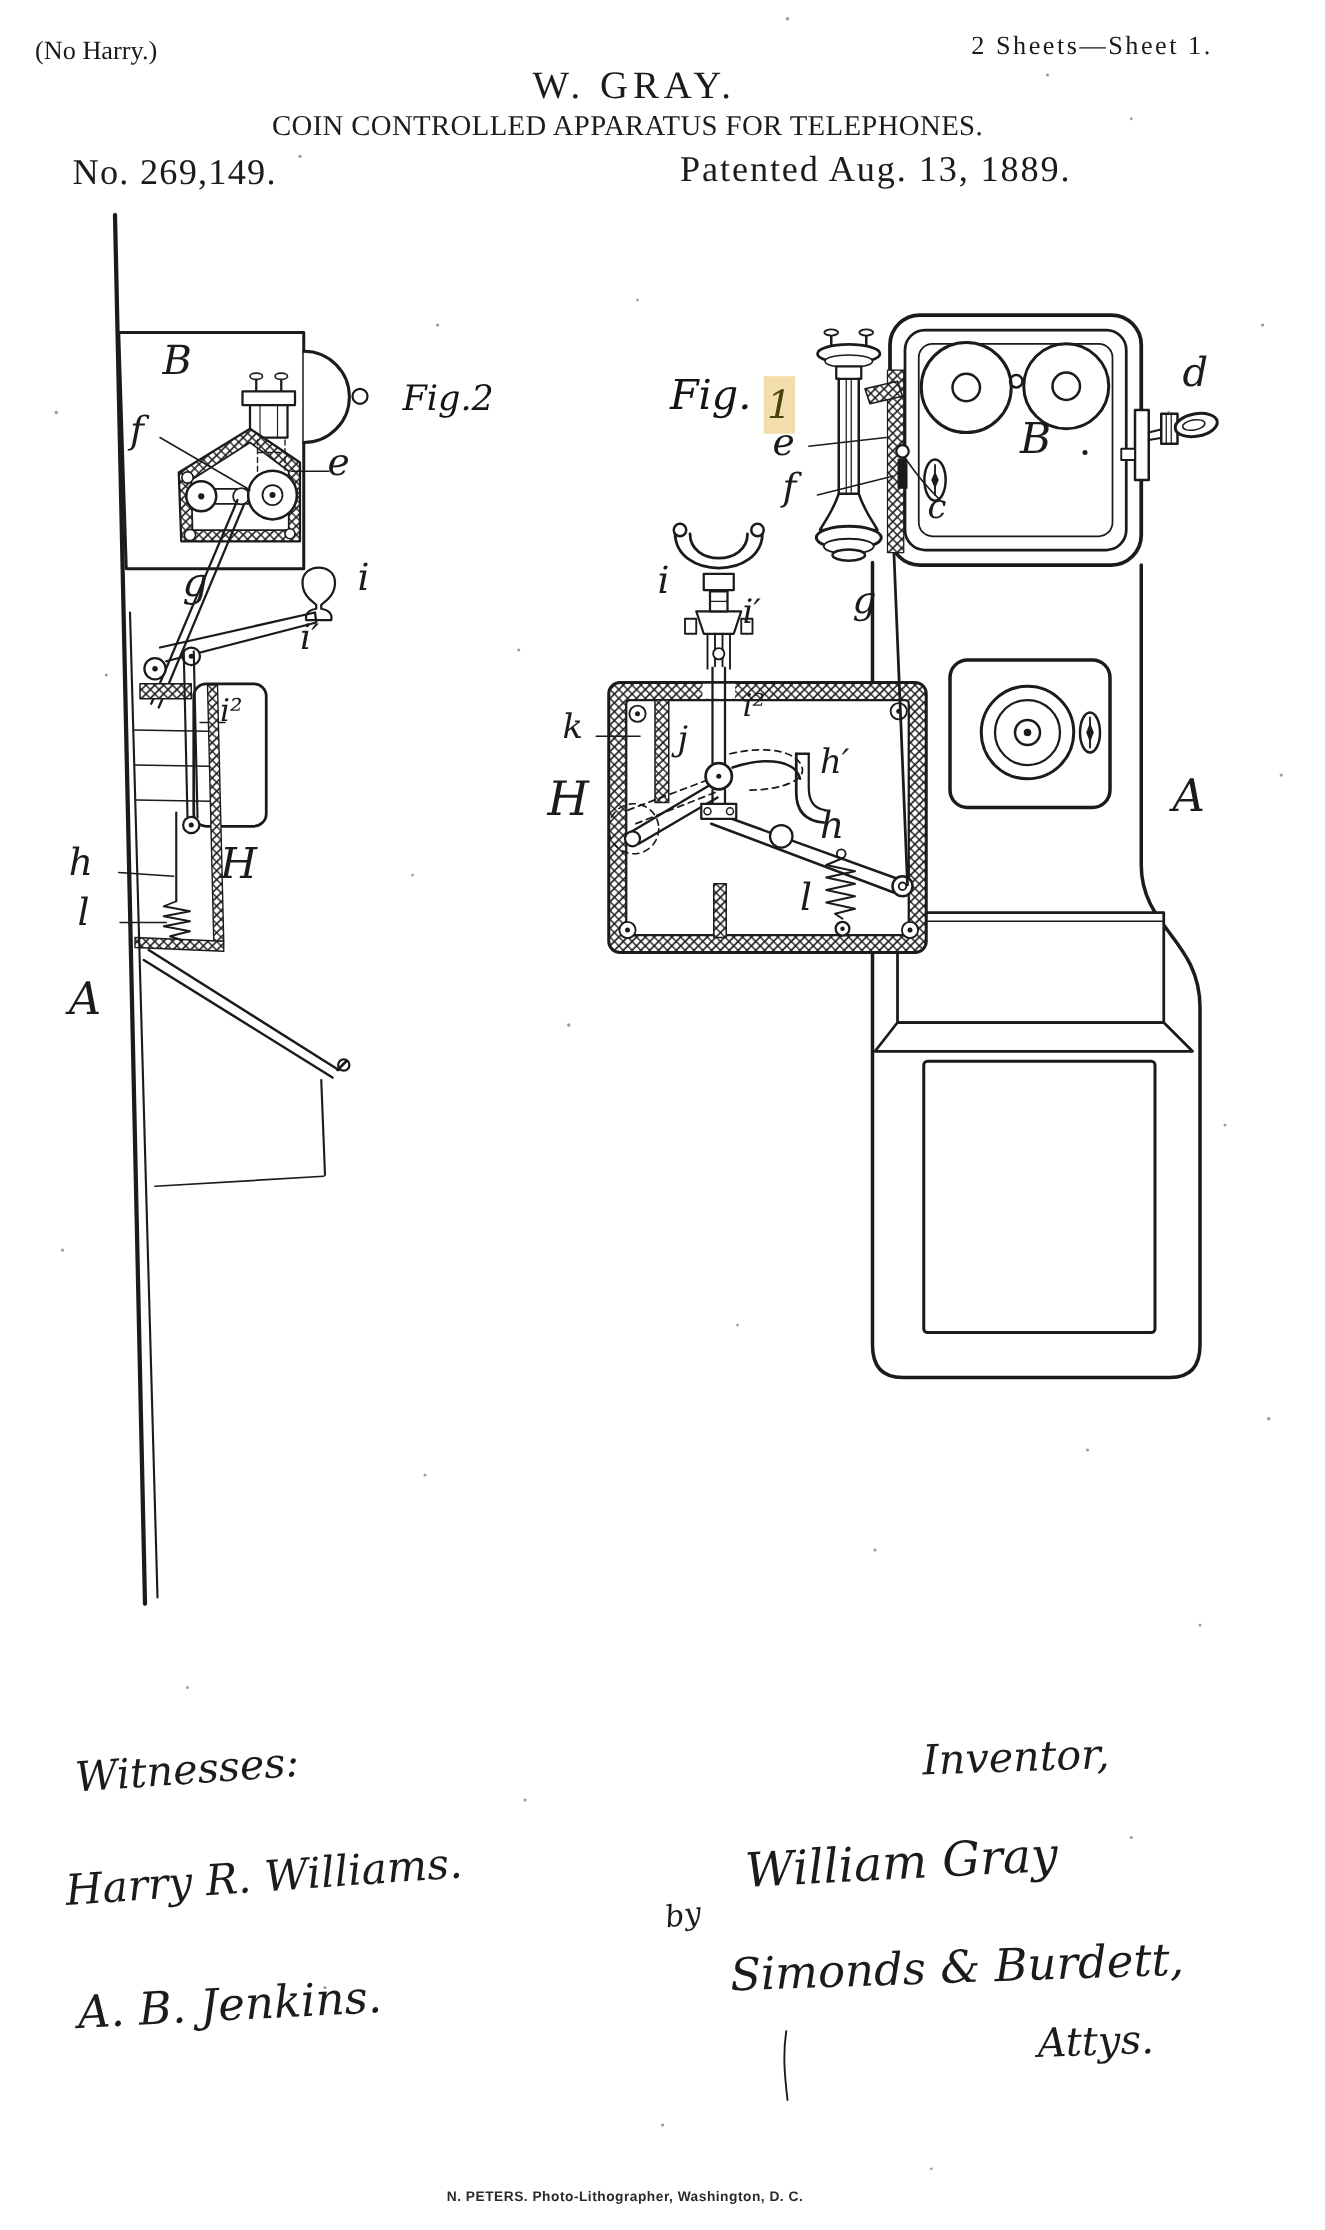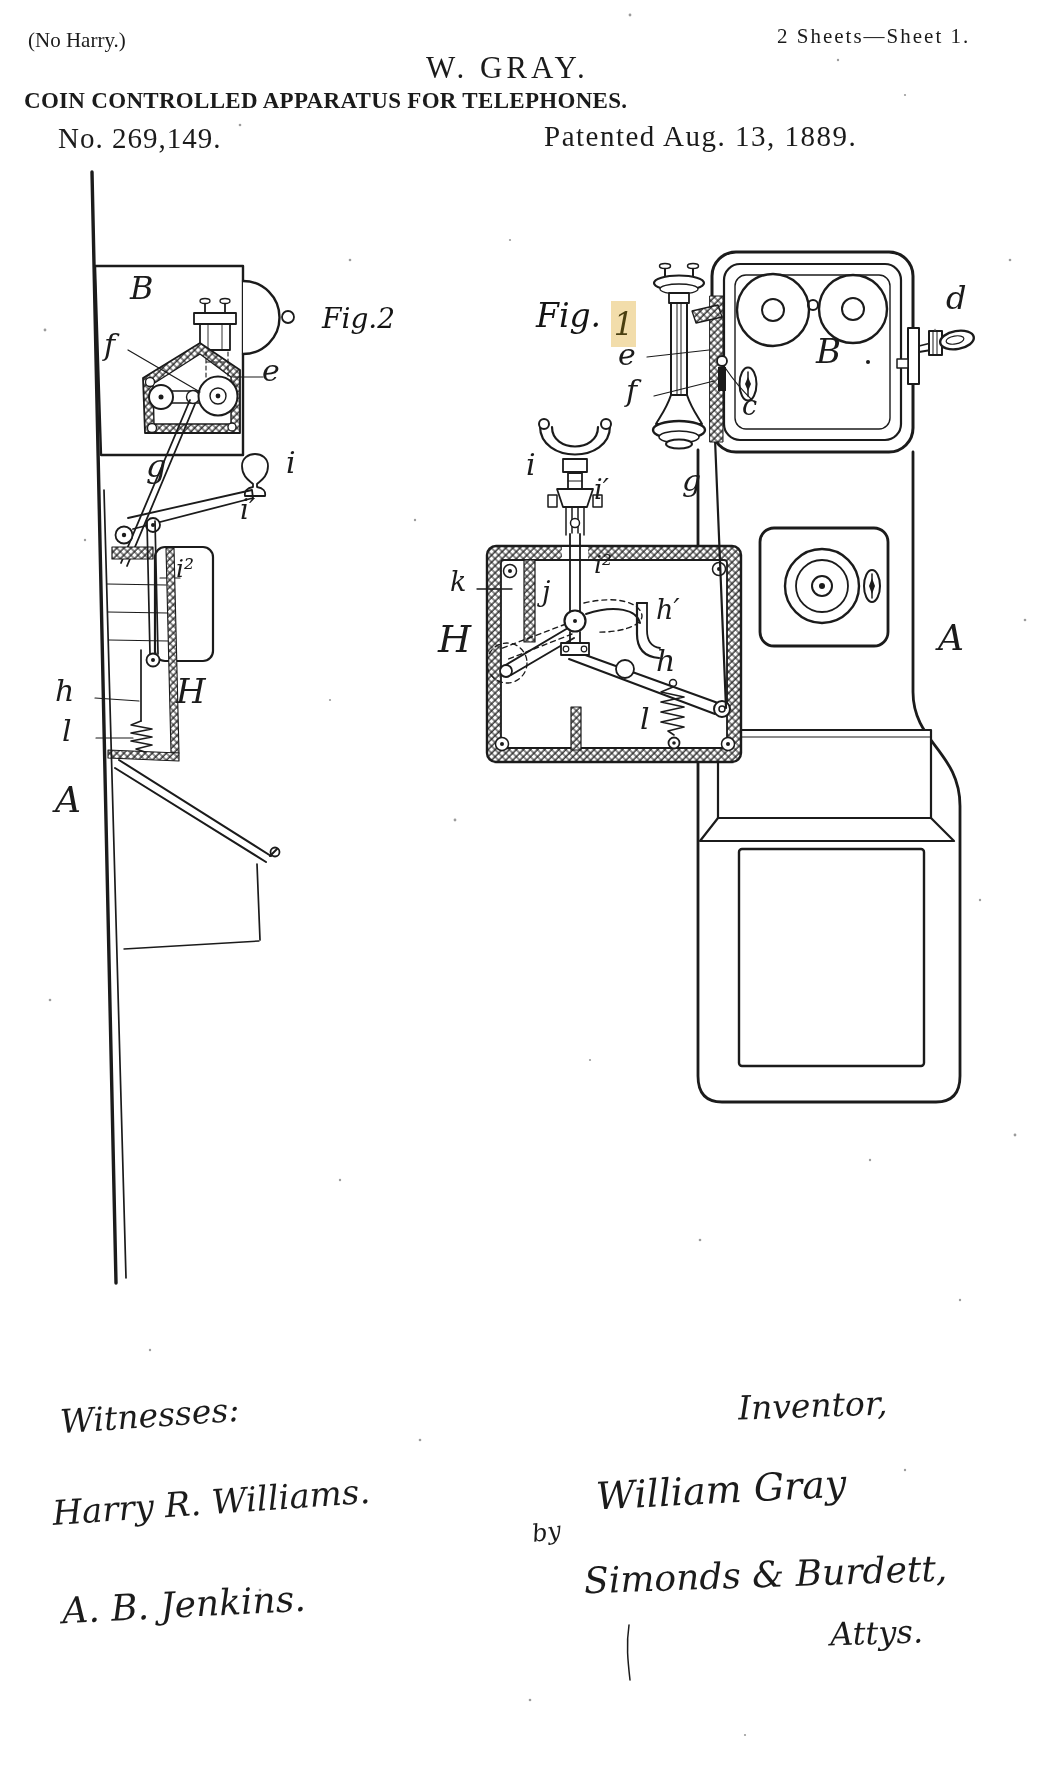--- a/index.html
+++ b/index.html
@@ -262,21 +262,21 @@
       <circle cx="85" cy="540" r="1.2"></circle>
         <circle cx="1025" cy="620" r="1.3"></circle>
         <circle cx="590" cy="1060" r="1.1"></circle>
       <circle cx="870" cy="1160" r="1.2"></circle>
     </g>
   </svg>
 
   <span class="abs serif" style="left:28px; top:28px; font-size:21px;">(No Harry.)</span>
   <span class="abs serif" style="left:730px; top:24px; font-size:21px; letter-spacing:2px;margin-left:47px;">2 Sheets—Sheet 1.</span>
   <span class="abs serif" style="left:426px; top:50px; font-size:31px; letter-spacing:4px;">W. GRAY.</span>
-  <span class="abs serif" style="left:0; top:88px; width:1004px; text-align:left; font-size:23px; font-weight:bold; letter-spacing:0.3px;margin-left:24px;">COIN CONTROLLED APPARATUS FOR TELEPHONES.</span>
+  <span class="abs serif" style="left:0; top:88px; width:1004px; text-align:center; font-size:23px; font-weight:normal; letter-spacing:0.3px;">COIN CONTROLLED APPARATUS FOR TELEPHONES.</span>
   <span class="abs serif" style="left:58px; top:122px; font-size:29px; letter-spacing:1px;">No. 269,149.</span>
   <span class="abs serif" style="left:544px; top:120px; font-size:29px; letter-spacing:1.5px;">Patented Aug. 13, 1889.</span>
 
   <span class="abs figlab" style="left:322px; top:302px; font-size:28px;">Fig.2</span>
   <span class="abs figlab" style="left:536px; top:296px; font-size:33px;">Fig.</span>
   <span class="fig1-hl" style="background:#f2ddab;color:#4a3f10">1</span>
 
   <span class="plabel" style="left:130px; top:272px; font-size:32px;">B</span>
   <span class="plabel" style="left:104px; top:330px; font-size:30px;">f</span>
   <span class="plabel" style="left:262px; top:356px; font-size:30px;">e</span>
@@ -308,13 +308,14 @@
 
   <span class="abs script" style="left:60px; top:1396px; font-size:33px; transform:rotate(-4deg);">Witnesses:</span>
   <span class="abs script" style="left:52px; top:1482px; font-size:34px; transform:rotate(-4deg);">Harry R. Williams.</span>
   <span class="abs script" style="left:62px; top:1584px; font-size:36px; transform:rotate(-3deg);">A. B. Jenkins.</span>
   <span class="abs script" style="left:738px; top:1386px; font-size:33px; transform:rotate(-2deg);">Inventor,</span>
   <span class="abs script" style="left:596px; top:1468px; font-size:38px; transform:rotate(-3deg);">William Gray</span>
   <span class="abs script" style="left:532px; top:1518px; font-size:24px; transform:rotate(-8deg);">by</span>
   <span class="abs script" style="left:584px; top:1554px; font-size:36px; transform:rotate(-2deg);">Simonds &amp; Burdett,</span>
   <span class="abs script" style="left:830px; top:1614px; font-size:32px; transform:rotate(-2deg);">Attys.</span>
 
+  <span class="abs sans" style="left:0; top:1752px; width:1000px; text-align:center; font-size:11px; letter-spacing:0.4px; font-weight:bold;">N. PETERS. Photo-Lithographer, Washington, D. C.</span>
 </div>
 
 </body></html>

